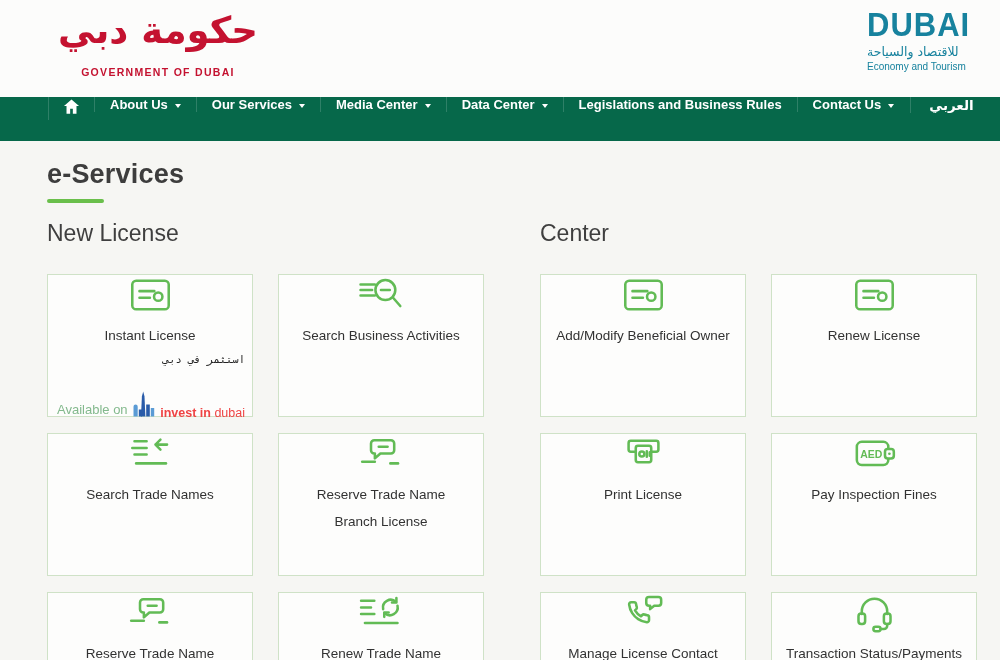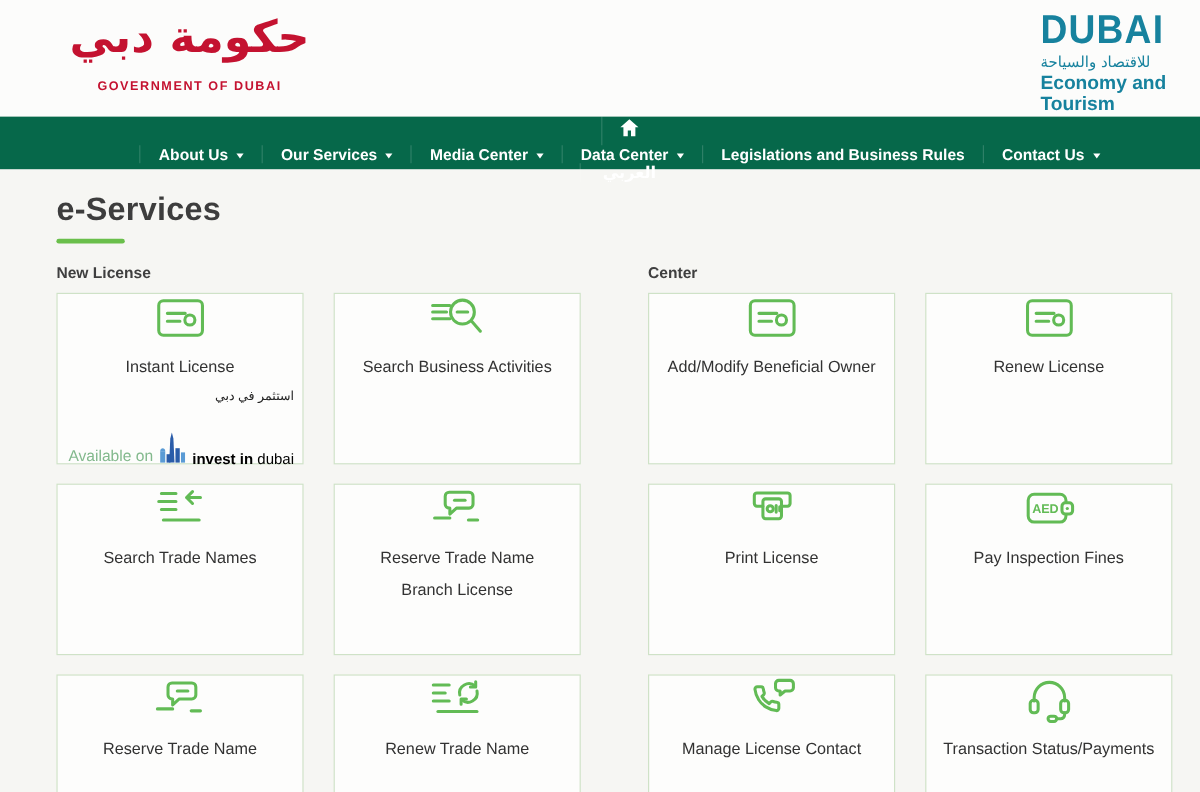--- a/index.html
+++ b/index.html
@@ -7,50 +7,50 @@
   body { font-family:"Liberation Sans", sans-serif; background:#f6f6f3; }
 
   
   .header { height:97px; background:#fcfcfb; position:relative; }
   .gov-logo { position:absolute; left:58px; top:8px; text-align:center; color:#c41230; }
   .gov-arabic { font-family:"DejaVu Sans", sans-serif; font-size:37px; line-height:1.25; font-weight:700; }
   .gov-caption { font-size:10.5px; font-weight:600; letter-spacing:1.3px; margin-top:12px; }
   .det-logo { position:absolute; right:25px; top:8px; width:108px; color:#17829e; }
   .det-title { font-size:31px; font-weight:800; letter-spacing:1px; line-height:1; transform:scaleY(1.08); transform-origin:top left; }
   .det-arabic { font-family:"DejaVu Sans", sans-serif; font-size:12.5px; margin-top:5px; letter-spacing:1px; }
-  .det-caption { font-size:16px; font-weight:700; margin-top:2px; }
+  .det-caption { font-size:10px; font-weight:400; margin-top:2px; }
 
   
-  .nav { height:44px; background:#06684a; display:flex; align-items:center; padding-left:48px;flex-direction:column; }
+  .nav { height:44px; background:#06684a; display:flex; align-items:flex-start; padding-left:48px; }
   .nav-home { display:flex; align-items:center; padding:0 13px; border-left:1px solid rgba(255,255,255,.16); cursor:pointer; }
   .nav-items { display:flex; align-items:stretch; }
   .nav-item { display:flex; align-items:center; gap:7px; padding:0 15px; color:#fff; font-size:13px; font-weight:600; border-left:1px solid rgba(255,255,255,.16); cursor:pointer; white-space:nowrap; }
   .caret { width:0; height:0; border-left:3.5px solid transparent; border-right:3.5px solid transparent; border-top:4.5px solid #fff; display:inline-block; margin-top:2px; }
   .nav-spacer { flex:1; border-left:1px solid rgba(255,255,255,.16); }
   .nav-lang { display:flex; align-items:center; padding:0 18px; color:#fff; font-size:13.5px; font-weight:600; border-left:1px solid rgba(255,255,255,.16); cursor:pointer; font-family:"DejaVu Sans", sans-serif; }
   .nav-login { display:flex; align-items:center; gap:8px; padding:0 16px; color:#fff; font-size:13px; font-weight:700; border-left:1px solid rgba(255,255,255,.16); cursor:pointer; }
 
   
   .main { padding:18px 23px 0 47px; }
   .page-title { font-size:27px; font-weight:700; color:#3d3d3d; letter-spacing:.2px; }
   .title-accent { width:57px; height:4px; background:#6abf4b; margin-top:9px; border-radius:2px; }
   .groups { display:flex; gap:56px; margin-top:17px; }
   .group { width:437px; }
-  .section-title { font-size:13px; font-weight:700; color:#3f3f3f; margin-bottom:9px; }
+  .section-title { font-size:23px; font-weight:400; color:#3f3f3f; margin-bottom:27px; }
   .cards-grid { display:grid; grid-template-columns:206px 206px; column-gap:25px; row-gap:16px; grid-auto-rows:143px; }
   .card { background:#fdfdfc; border:1px solid #cfe2c7; display:flex; flex-direction:column; align-items:center; cursor:pointer; }
   .card-icon { height:40px; display:flex; align-items:center; justify-content:center; margin-bottom:12px; }
   .card-icon svg { fill:none; stroke:#62bb55; stroke-width:2.3; stroke-linecap:round; stroke-linejoin:round; }
   .card-label { font-size:13.5px; color:#323232; margin-bottom:9px; text-align:center; line-height:1.35; }
   .badge-row { margin-top:auto; width:100%; display:flex; align-items:flex-end; justify-content:space-between; padding:0 7px 7px 9px; }
   .badge-text { color:#83b98d; font-size:13px; padding-bottom:4px; }
   .badge-logo { display:flex; align-items:flex-end; gap:3px; }
   .badge-logo-text { display:flex; flex-direction:column; align-items:flex-end; line-height:1.15; }
-  .badge-arabic { font-family:Liberation Sans, sans-serif; font-size:10.5px; color:#222; letter-spacing:1px; }
-  .badge-latin { font-size:12.5px; color:#000000; white-space:nowrap;margin-top:40px; }
+  .badge-arabic { font-family:Liberation Mono, monospace; font-size:10.5px; color:#222; letter-spacing:1px; }
+  .badge-latin { font-size:12.5px; color:#ef4444; white-space:nowrap;margin-top:40px; }
   .badge-latin b { font-weight:800; }
 </style>
 </head>
 <body>
 
 <div class="header">
   <div class="gov-logo">
     <div class="gov-arabic">حكومة دبي</div>
     <div class="gov-caption">GOVERNMENT OF DUBAI</div>
   </div>

